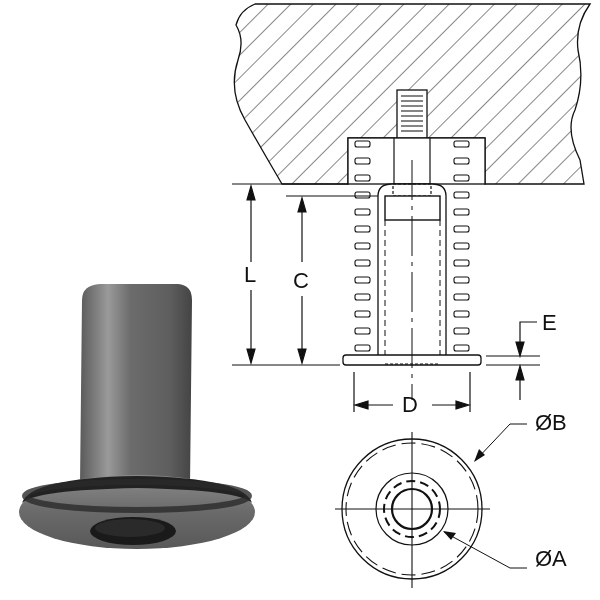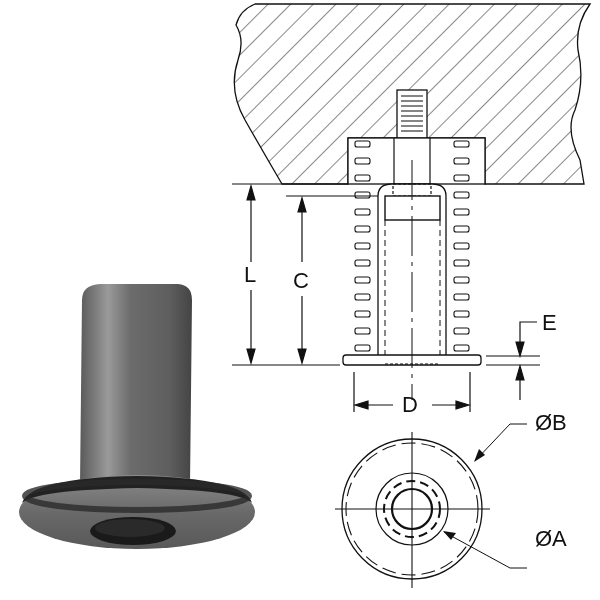--- a/index.html
+++ b/index.html
@@ -155,14 +155,14 @@
     </g>
     <polygon points="474,462 479,449 485,455" fill="#111"></polygon>
     <polygon points="443,531 456,533 451,540" fill="#111"></polygon>
   </svg>
 
   <span class="lbl" style="left:244px;top:264px;">L</span>
   <span class="lbl" style="left:293px;top:270px;">C</span>
   <span class="lbl" style="left:542px;top:312px;">E</span>
   <span class="lbl" style="left:402px;top:394px;">D</span>
   <span class="lbl" style="left:535px;top:412px;">ØB</span>
-  <span class="lbl" style="left:535px;top:528px;">ØA</span>
+  <span class="lbl" style="left:535px;top:548px;">ØA</span>
 </div>
 
 </body></html>

